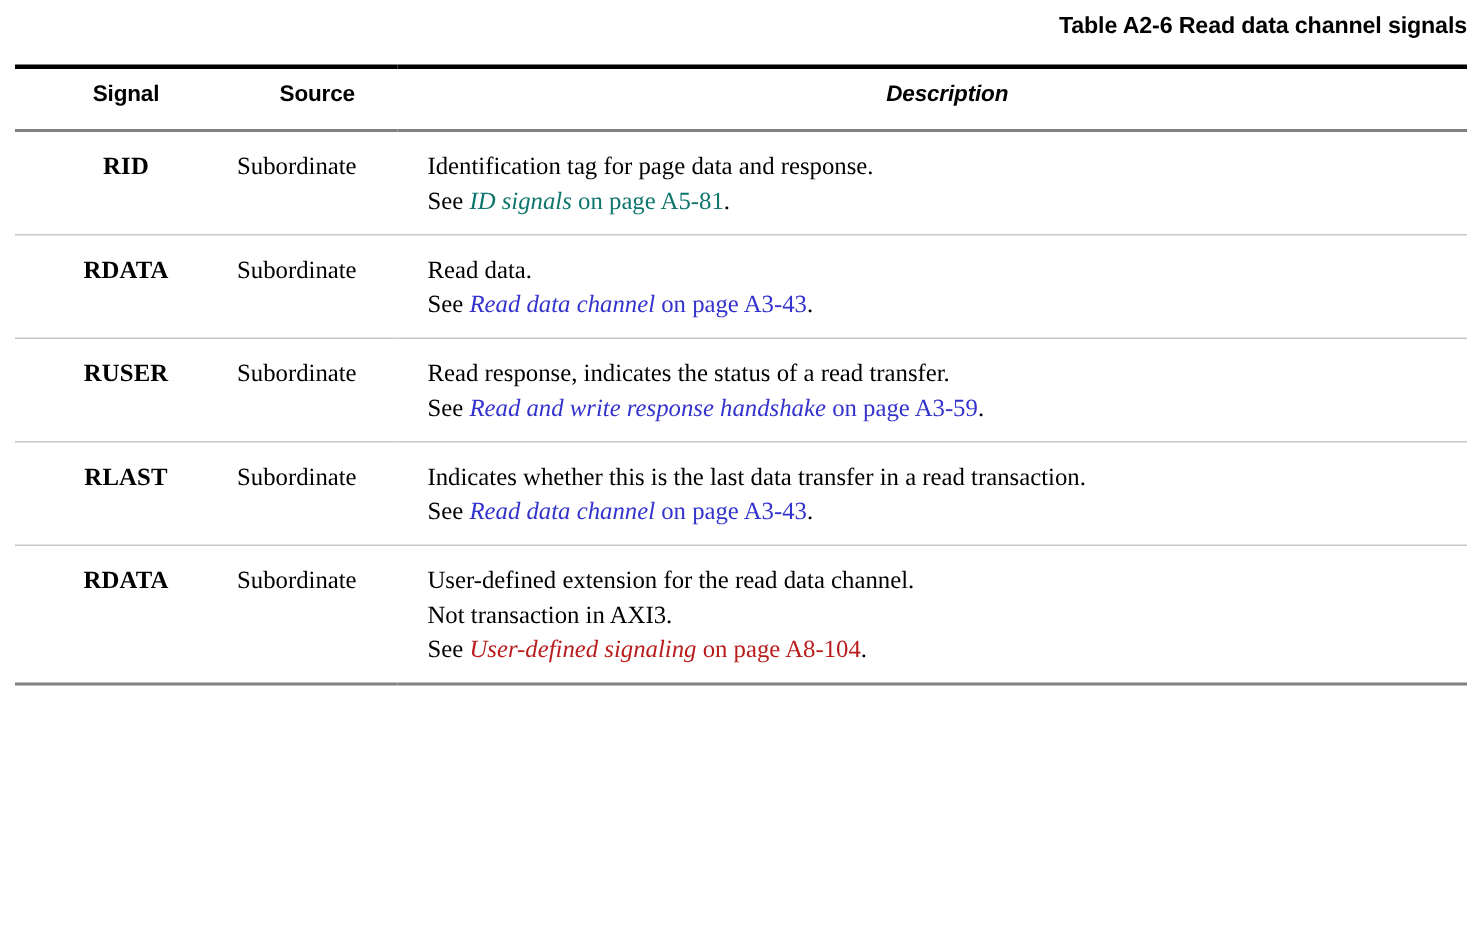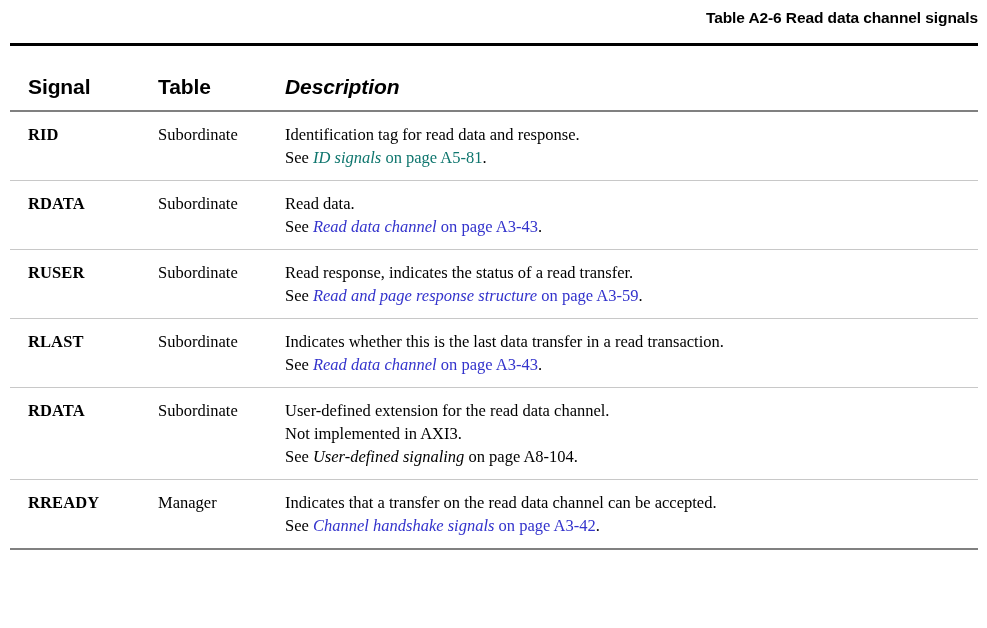--- a/index.html
+++ b/index.html
@@ -43,46 +43,47 @@
     left: 10px;
     width: 968px;
     border-collapse: collapse;
     table-layout: fixed;
   }
   .signal-table col.c-signal { width: 130px; }
   .signal-table col.c-source { width: 125px; }
   .signal-table col.c-desc   { width: 713px; }
 
   .signal-table thead th {
-    text-align: left;
+    text-align: center;
     vertical-align: top;
     font-family: "Liberation Sans", "DejaVu Sans", sans-serif;
     font-weight: bold;
-    font-size: 21px;
+    font-size: 15px;
     line-height: 19px;
-    padding: 31px 0 14px 18px;
+    padding: 7px 0 14px 18px;
     border-top: 3px solid #000000;
     border-bottom: 2px solid #808080;
     letter-spacing: -0.1px;
   }
   .signal-table thead th.c-desc-h { padding-left: 20px; font-style: italic; }
 
   .signal-table tbody td {
     vertical-align: top;
     font-size: 16.5px;
     line-height: 23px;
     padding: 11px 0 11px 18px;
     border-bottom: 1px solid #c8c8c8;
   }
   .signal-table tbody tr:last-child td {
     border-bottom: 2px solid #808080;
   }
   .signal-table tbody td.cell-signal {
     font-weight: bold;
     letter-spacing: 0.1px;
+    text-align: center;
   }
   .signal-table tbody td.cell-desc {
     padding-left: 20px;
   }
 
   .desc-line { display: block; white-space: nowrap; }
   .xref { color: #3333cc; }
   .xref .xref-title { font-style: italic; }
 </style>
 </head>
@@ -94,70 +95,62 @@
 
   <table class="signal-table">
     <colgroup>
       <col class="c-signal">
       <col class="c-source">
       <col class="c-desc">
     </colgroup>
     <thead>
       <tr>
         <th class="c-signal-h">Signal</th>
-        <th class="c-source-h">Table</th>
+        <th class="c-source-h">Source</th>
         <th class="c-desc-h">Description</th>
       </tr>
     </thead>
     <tbody id="table-body">
         <tr>
           <td class="cell-signal">RID</td>
           <td class="cell-source">Subordinate</td>
           <td class="cell-desc">
-            <span class="desc-line">Identification tag for read data and response.</span>
+            <span class="desc-line">Identification tag for page data and response.</span>
             <span class="desc-line"><span>See </span><a class="xref" style="text-decoration: none; color: #0f766e;"><span class="xref-title">ID signals</span><span class="xref-tail"> on page A5-81</span></a><span>.</span></span>
           </td>
         </tr>
         <tr>
           <td class="cell-signal">RDATA</td>
           <td class="cell-source">Subordinate</td>
           <td class="cell-desc">
             <span class="desc-line">Read data.</span>
             <span class="desc-line"><span>See </span><a class="xref" style="text-decoration: none; color: rgb(51, 51, 204);"><span class="xref-title">Read data channel</span><span class="xref-tail"> on page A3-43</span></a><span>.</span></span>
           </td>
         </tr>
         <tr>
           <td class="cell-signal">RUSER</td>
           <td class="cell-source">Subordinate</td>
           <td class="cell-desc">
             <span class="desc-line">Read response, indicates the status of a read transfer.</span>
-            <span class="desc-line"><span>See </span><a class="xref" style="text-decoration: none; color: rgb(51, 51, 204);"><span class="xref-title">Read and page response structure</span><span class="xref-tail"> on page A3-59</span></a><span>.</span></span>
+            <span class="desc-line"><span>See </span><a class="xref" style="text-decoration: none; color: rgb(51, 51, 204);"><span class="xref-title">Read and write response handshake</span><span class="xref-tail"> on page A3-59</span></a><span>.</span></span>
           </td>
         </tr>
         <tr>
           <td class="cell-signal">RLAST</td>
           <td class="cell-source">Subordinate</td>
           <td class="cell-desc">
             <span class="desc-line">Indicates whether this is the last data transfer in a read transaction.</span>
             <span class="desc-line"><span>See </span><a class="xref" style="text-decoration: none; color: rgb(51, 51, 204);"><span class="xref-title">Read data channel</span><span class="xref-tail"> on page A3-43</span></a><span>.</span></span>
           </td>
         </tr>
         <tr>
           <td class="cell-signal">RDATA</td>
           <td class="cell-source">Subordinate</td>
           <td class="cell-desc">
             <span class="desc-line">User-defined extension for the read data channel.</span>
-            <span class="desc-line">Not implemented in AXI3.</span>
-            <span class="desc-line"><span>See </span><a class="xref" style="text-decoration: none; color: #000000;"><span class="xref-title">User-defined signaling</span><span class="xref-tail"> on page A8-104</span></a><span>.</span></span>
-          </td>
-        </tr>
-        <tr>
-          <td class="cell-signal">RREADY</td>
-          <td class="cell-source">Manager</td>
-          <td class="cell-desc">
-            <span class="desc-line">Indicates that a transfer on the read data channel can be accepted.</span>
-            <span class="desc-line"><span>See </span><a class="xref" style="text-decoration: none; color: rgb(51, 51, 204);"><span class="xref-title">Channel handshake signals</span><span class="xref-tail"> on page A3-42</span></a><span>.</span></span>
+            <span class="desc-line">Not transaction in AXI3.</span>
+            <span class="desc-line"><span>See </span><a class="xref" style="text-decoration: none; color: #b91c1c;"><span class="xref-title">User-defined signaling</span><span class="xref-tail"> on page A8-104</span></a><span>.</span></span>
           </td>
         </tr>
       </tbody>
   </table>
 
 </div>
 
 </body></html>

